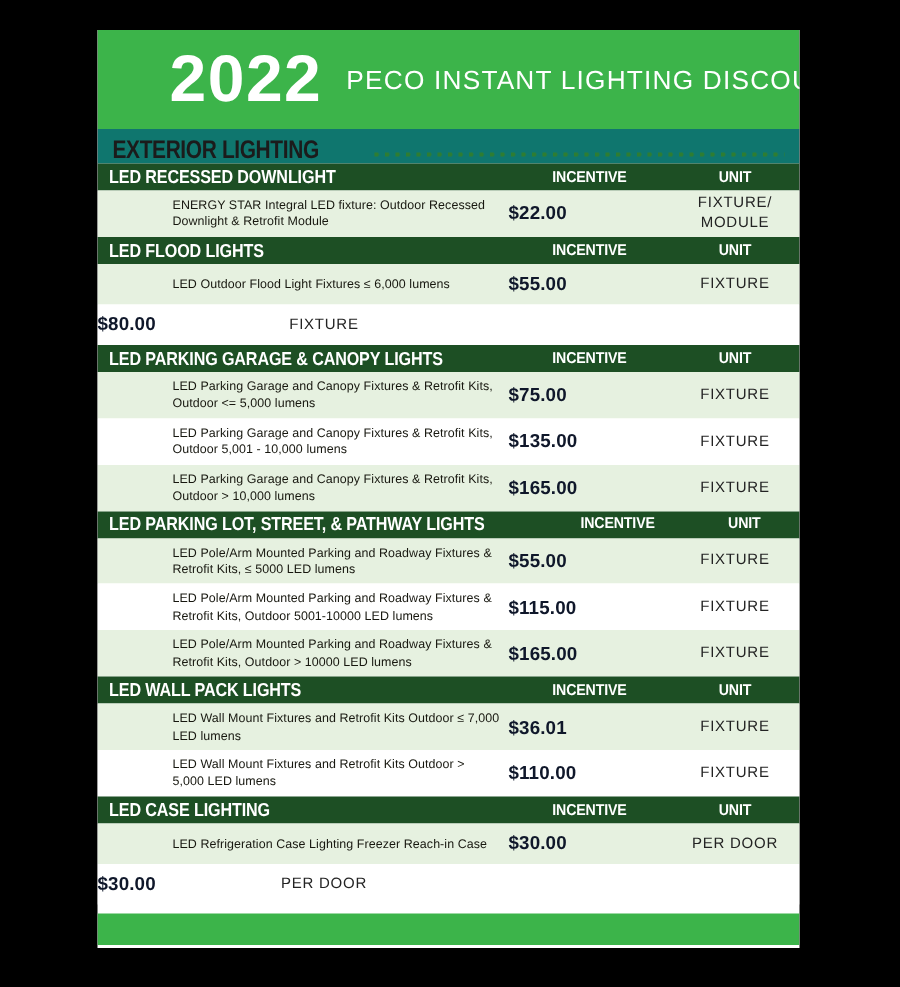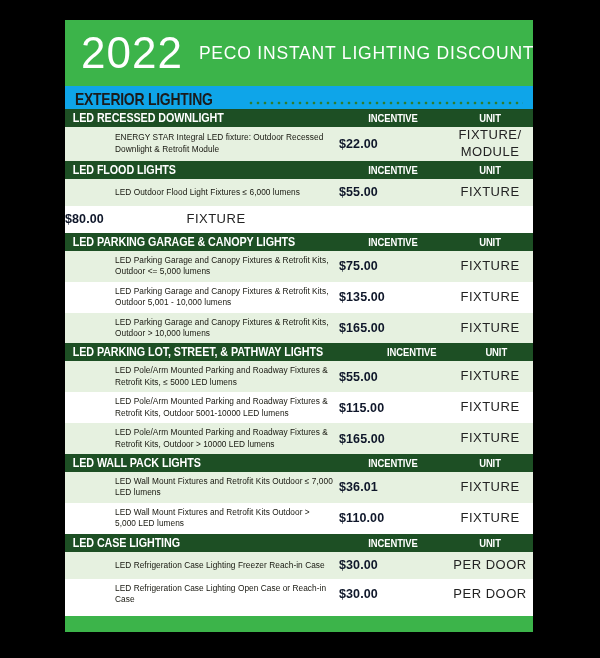--- a/index.html
+++ b/index.html
@@ -31,46 +31,47 @@
     background: #3cb44a;
     height: 66px;
     display: flex;
     align-items: center;
     padding: 0 14px 0 16px;
     box-sizing: border-box;
   }
   .banner-year {
     color: #ffffff;
     font-family: "Liberation Sans", sans-serif;
-    font-weight: normal;
+    font-weight: bold;
     font-size: 44px;
     letter-spacing: 1px;
     line-height: 1;
     margin-right: 16px;
     white-space: nowrap;
+    margin-left: 32px;
   }
   .banner-title {
     color: #ffffff;
     font-family: "Liberation Sans", sans-serif;
     font-weight: normal;
     font-size: 17.5px;
     letter-spacing: 0.8px;
     white-space: nowrap;
   }
 
   
   .sheet {
     padding: 0;
   }
 
   
   .section-band {
     display: flex;
     align-items: flex-end;
-    background: #0ea5e9;
+    background: #0f766e;
     padding: 5px 10px 1px 10px;
     box-sizing: border-box;
   }
   .section-band-title {
     color: #1b1b1b;
     font-family: "Liberation Sans Narrow", "Liberation Sans", sans-serif;
     font-weight: bold;
     font-size: 17px;
     letter-spacing: -0.3px;
     line-height: 1;
@@ -150,21 +151,21 @@
     font-weight: bold;
     font-size: 12.5px;
     letter-spacing: 0.1px;
     white-space: nowrap;
   }
   .unit {
     width: 86px;
     text-align: center;
     color: #232323;
     font-family: "Liberation Sans", sans-serif;
-    font-size: 13px;
+    font-size: 10px;
     letter-spacing: 0.5px;
     line-height: 1.3;
     white-space: pre-line;
   }
 
   
   .cta {
     background: #3cb44a;
     margin-top: 6px;
     padding: 10px 0 11px 0;
@@ -270,21 +271,20 @@
         <div class="cat-name">LED CASE LIGHTING</div>
         <div class="cat-col col-incentive">INCENTIVE</div>
         <div class="cat-col col-unit">UNIT</div>
       </div>
       <div class="data-row shade">
         <div class="desc">LED Refrigeration Case Lighting Freezer Reach-in Case</div>
         <div class="amount">$30.00</div>
         <div class="unit">PER DOOR</div>
       </div>
       <div class="data-row plain">
-        <div class="desc">LED Refrigeration Case Lighting Open Case or Reach-in Case</div>
         <div class="amount">$30.00</div>
         <div class="unit">PER DOOR</div>
       </div>
     </div>
 
   <div class="cta">
     
     
   </div>
 

